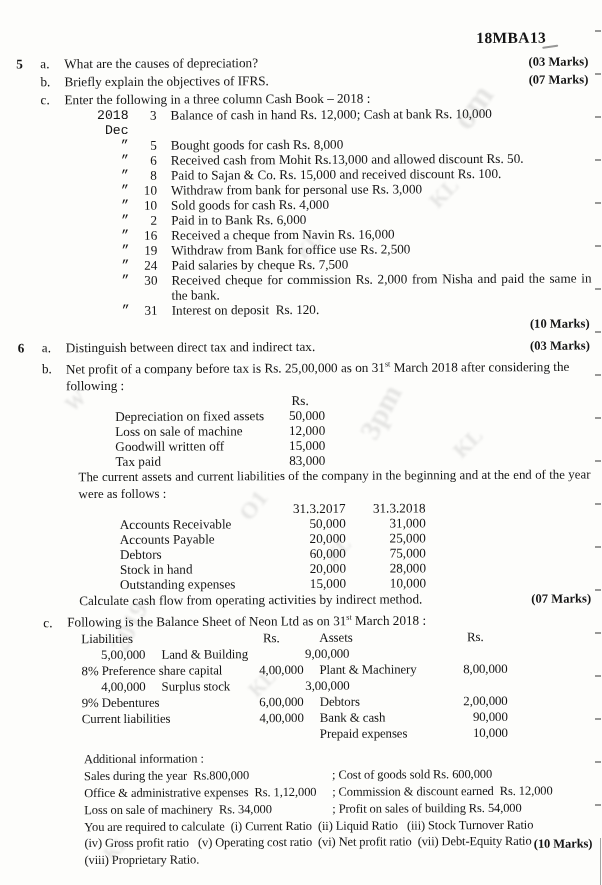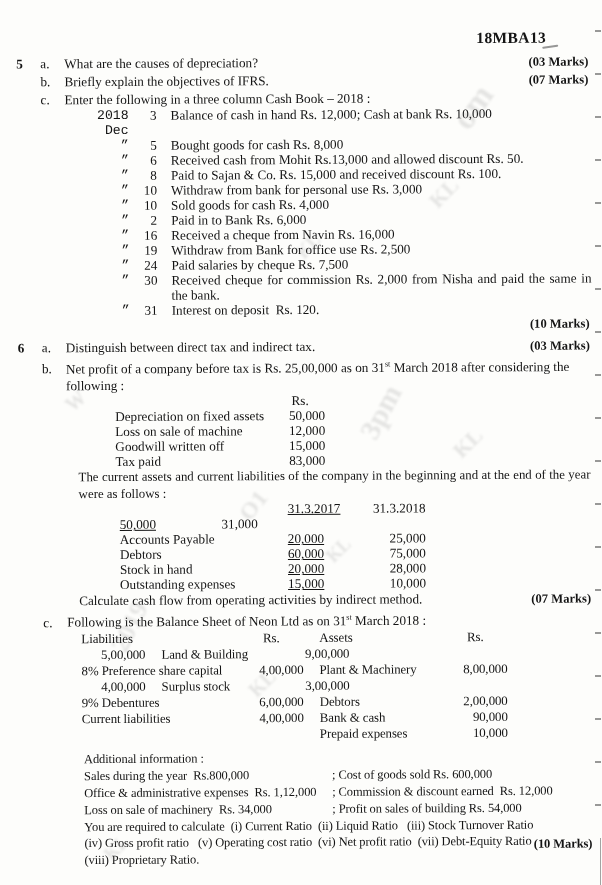--- a/index.html
+++ b/index.html
@@ -34,21 +34,21 @@
   .adj-item{flex:none; width:160px;}
   .adj-amt{flex:none; width:50px; text-align:right;}
   .adj-head{text-align:center;}
 
   .para{margin-left:76px; margin-right:14px; line-height:16.5px; text-align:justify; font-size:12.9px;}
 
   
   .wc{margin-left:117px; line-height:15px;}
   .wcrow{display:flex;}
   .wc-item{flex:none; width:168px;}
-  .wc-c1{flex:none; width:58px; text-decoration:underline;}
+  .wc-c1{flex:none; width:58px; text-align:right;}
   .wc-gap{flex:none; width:22px;}
   .wc-c2{flex:none; width:58px; text-align:right;}
 
   .calcrow{display:flex; align-items:baseline; line-height:17px;}
   .calc-text{flex:1; padding-left:76px;}
 
   
   .bs{margin-left:78px; line-height:16px; font-size:12.9px; letter-spacing:-0.1px;}
   .bsrow{display:flex;}
   .bs-liab{flex:none; width:158px;}
@@ -223,20 +223,21 @@
         <div class="para">The current assets and current liabilities of the company in the beginning and at the end of the year were as follows :</div>
 
         <div class="wc">
           <div class="wcrow">
               <span class="wc-item"></span>
               <span class="wc-c1">31.3.2017</span>
               <span class="wc-gap"></span>
               <span class="wc-c2">31.3.2018</span>
             </div>
           <div class="wcrow">
+              <span class="wc-item">Accounts Receivable</span>
               <span class="wc-c1">50,000</span>
               <span class="wc-gap"></span>
               <span class="wc-c2">31,000</span>
             </div>
           <div class="wcrow">
               <span class="wc-item">Accounts Payable</span>
               <span class="wc-c1">20,000</span>
               <span class="wc-gap"></span>
               <span class="wc-c2">25,000</span>
             </div>

